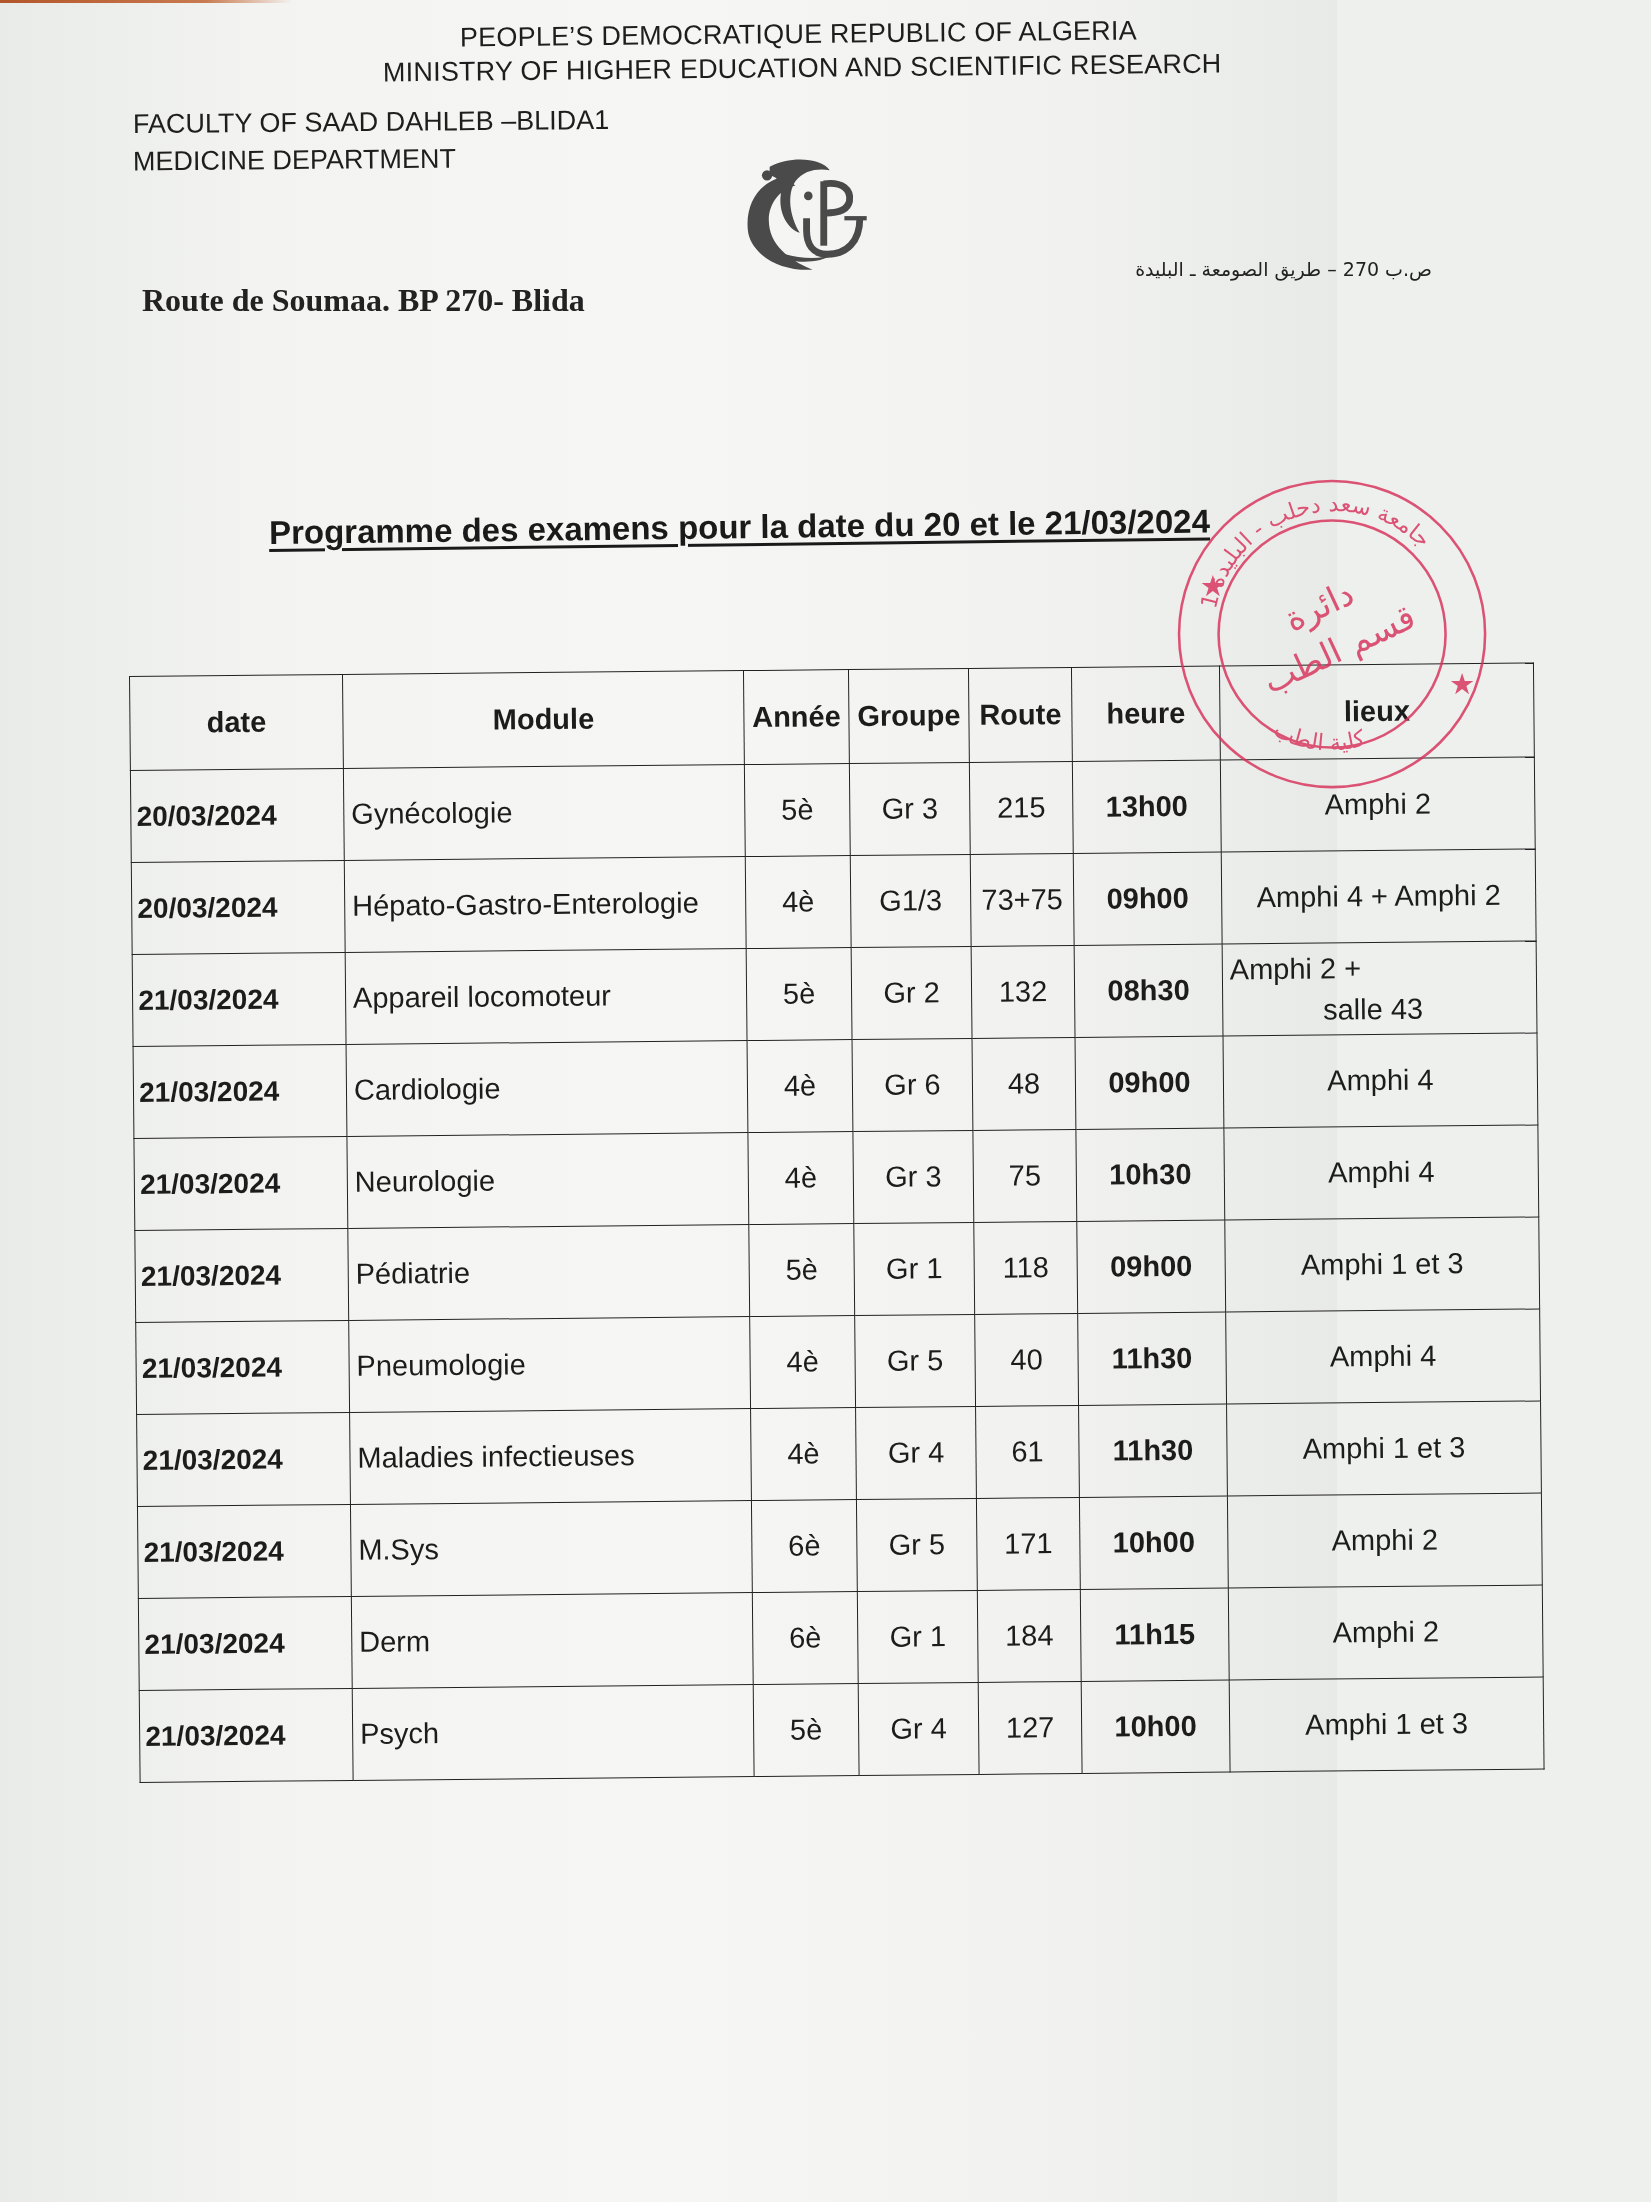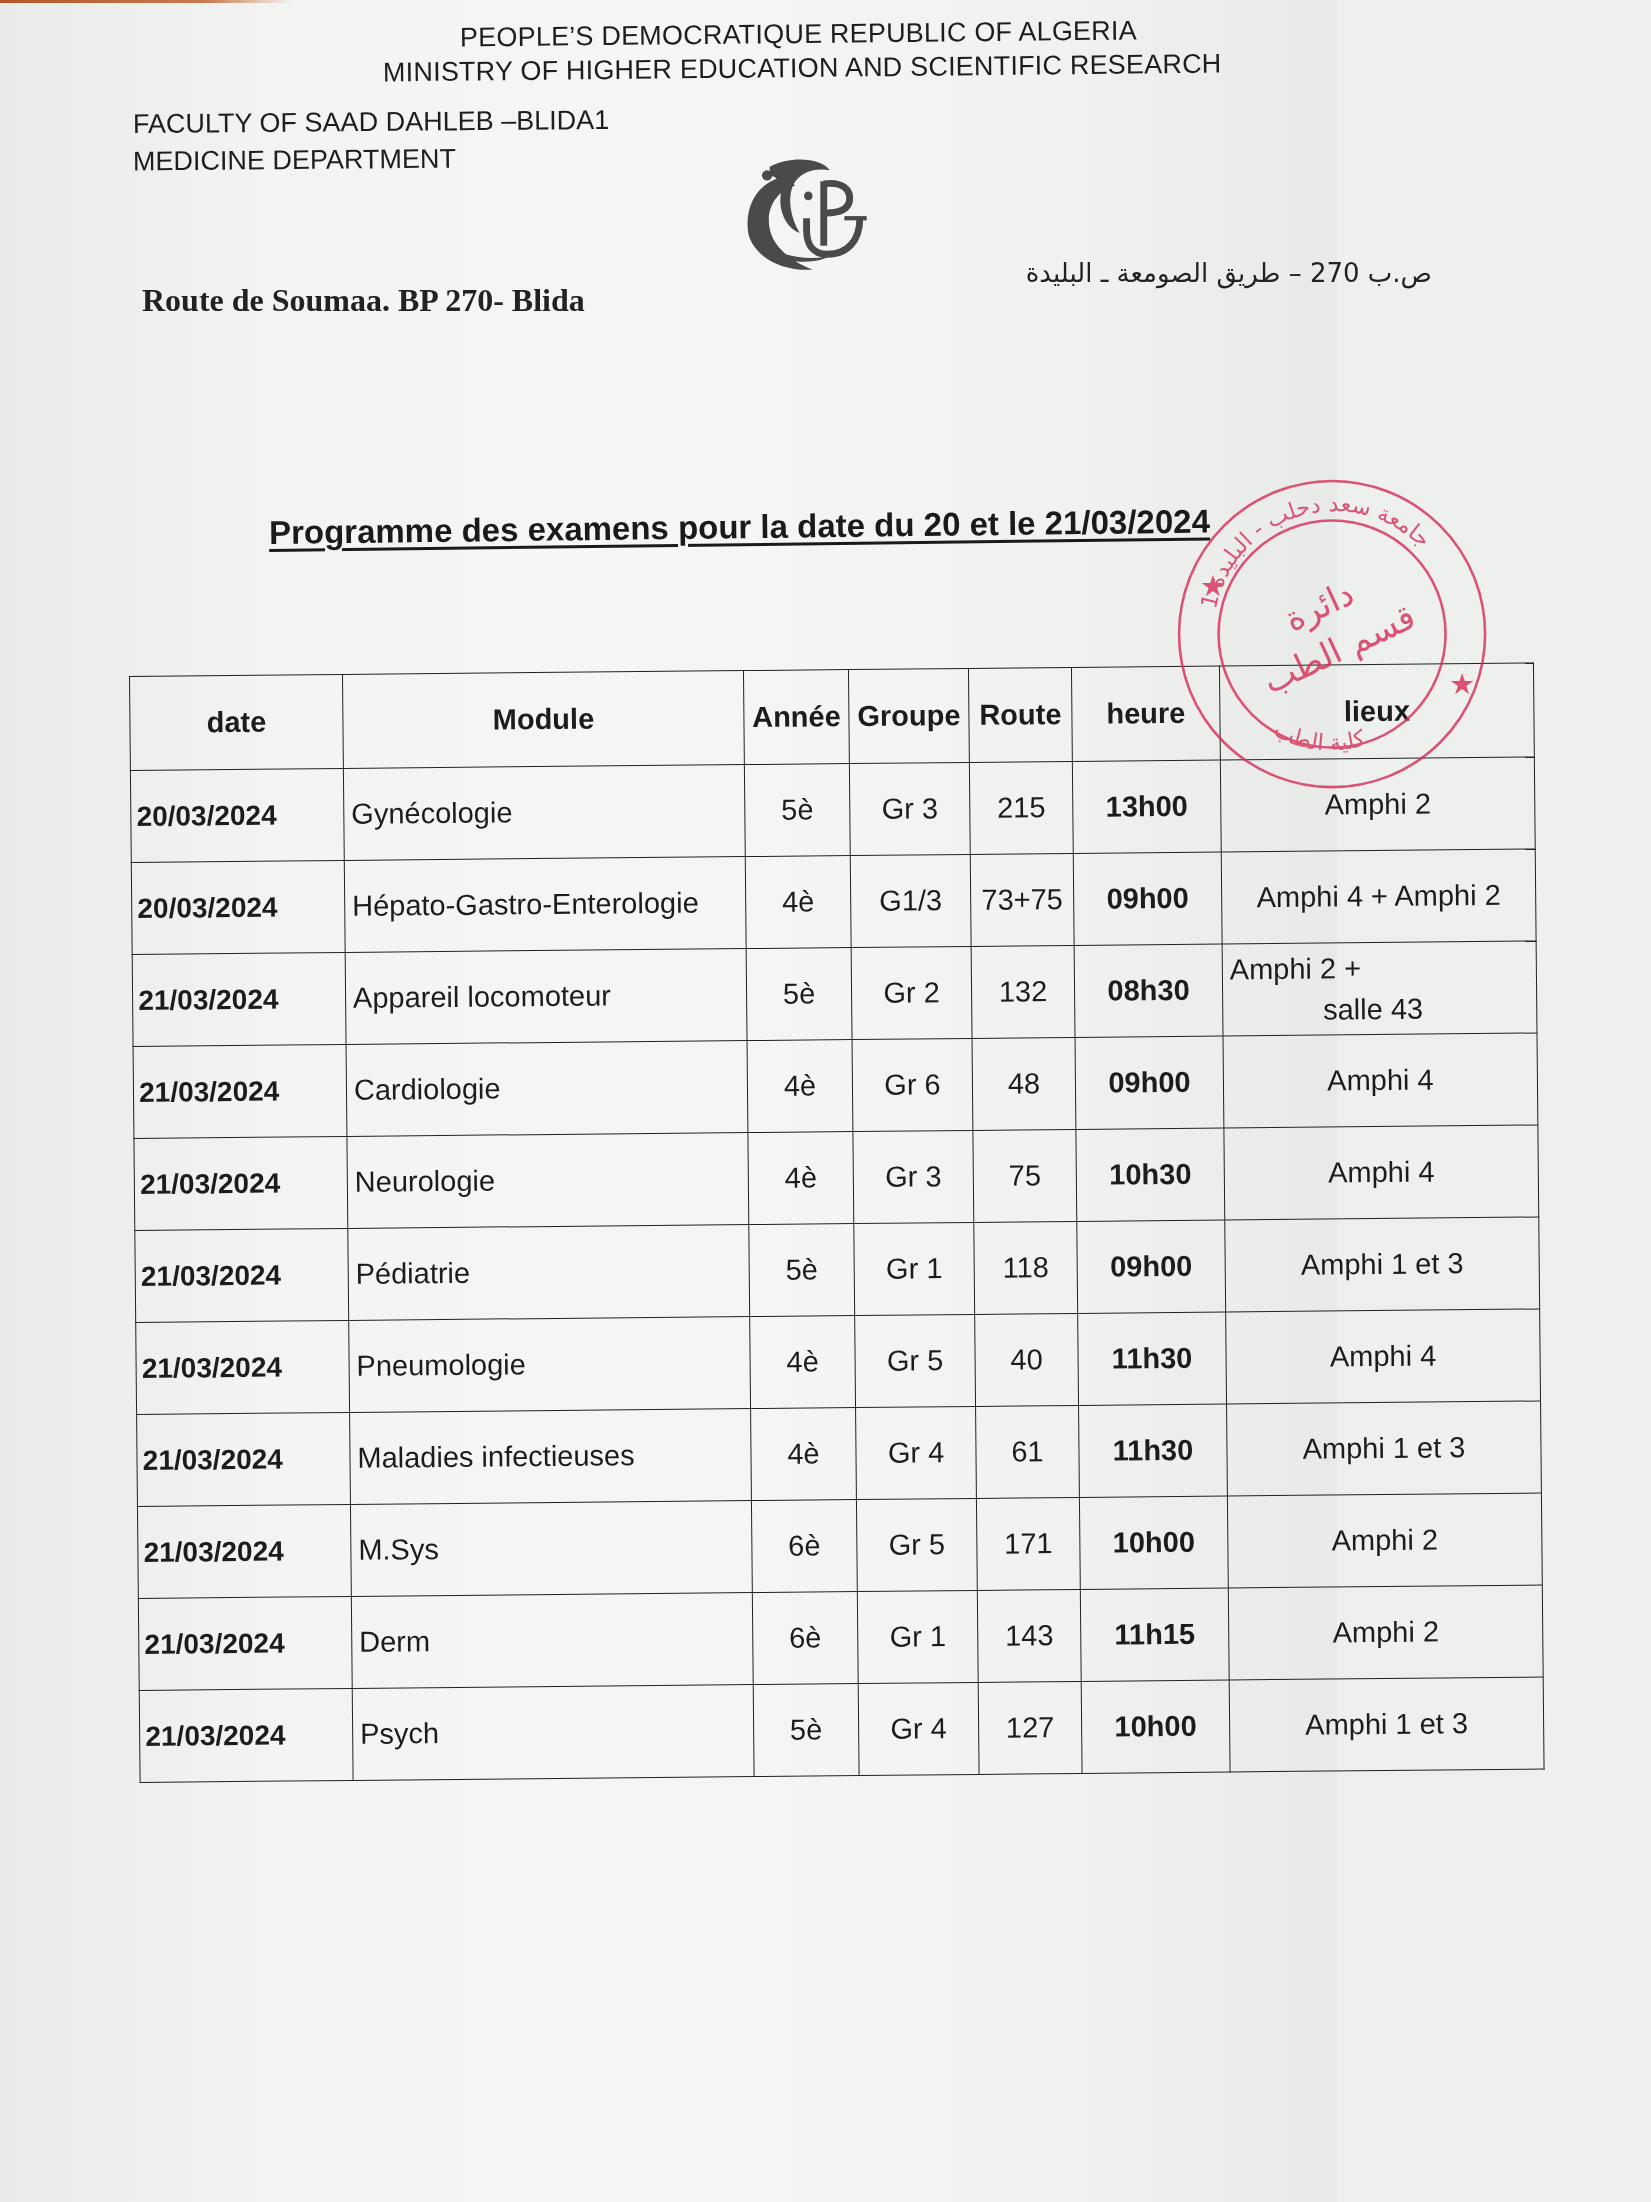--- a/index.html
+++ b/index.html
@@ -22,21 +22,21 @@
       position: absolute; font-size: 27px; letter-spacing: 0.2px; color: #1e1e1e;
       white-space: nowrap;
     }
     .hdr-left { position: absolute; font-size: 27px; color: #1e1e1e; white-space: nowrap; }
     .addr-fr {
       position: absolute; left: 142px; top: 282px;
       font-family: "Liberation Serif", serif; font-weight: bold; font-size: 32px; color: #222;
     }
     .addr-ar {
       position: absolute; left: 985px; top: 258px; width: 447px; text-align: right;
-      direction: rtl; font-family: "DejaVu Sans", sans-serif; font-size: 26px; color: #222;
+      direction: rtl; font-family: "DejaVu Sans", sans-serif; font-size: 19px; color: #222;
     }
     .logo { position: absolute; left: 731px; top: 151px; width: 146px; height: 125px; }
     .title {
       position: absolute; left: 269px; top: 514px;
       font-size: 33px; font-weight: bold; text-decoration: underline; text-underline-offset: 5.2px;
       text-decoration-thickness: 2.6px; color: #1a1a1a; white-space: nowrap;
       transform: rotate(-0.7deg); transform-origin: left center;
     }
     .table-wrap {
       position: absolute; left: 129px; top: 676px; width: 1404px;
@@ -196,21 +196,21 @@
           <td>Gr 5</td>
           <td>171</td>
           <td class="heure">10h00</td>
           <td>Amphi 2</td>
         </tr>
         <tr>
           <td class="date">21/03/2024</td>
           <td class="module">Derm</td>
           <td>6è</td>
           <td>Gr 1</td>
-          <td>143</td>
+          <td>184</td>
           <td class="heure">11h15</td>
           <td>Amphi 2</td>
         </tr>
         <tr>
           <td class="date">21/03/2024</td>
           <td class="module">Psych</td>
           <td>5è</td>
           <td>Gr 4</td>
           <td>127</td>
           <td class="heure">10h00</td>

